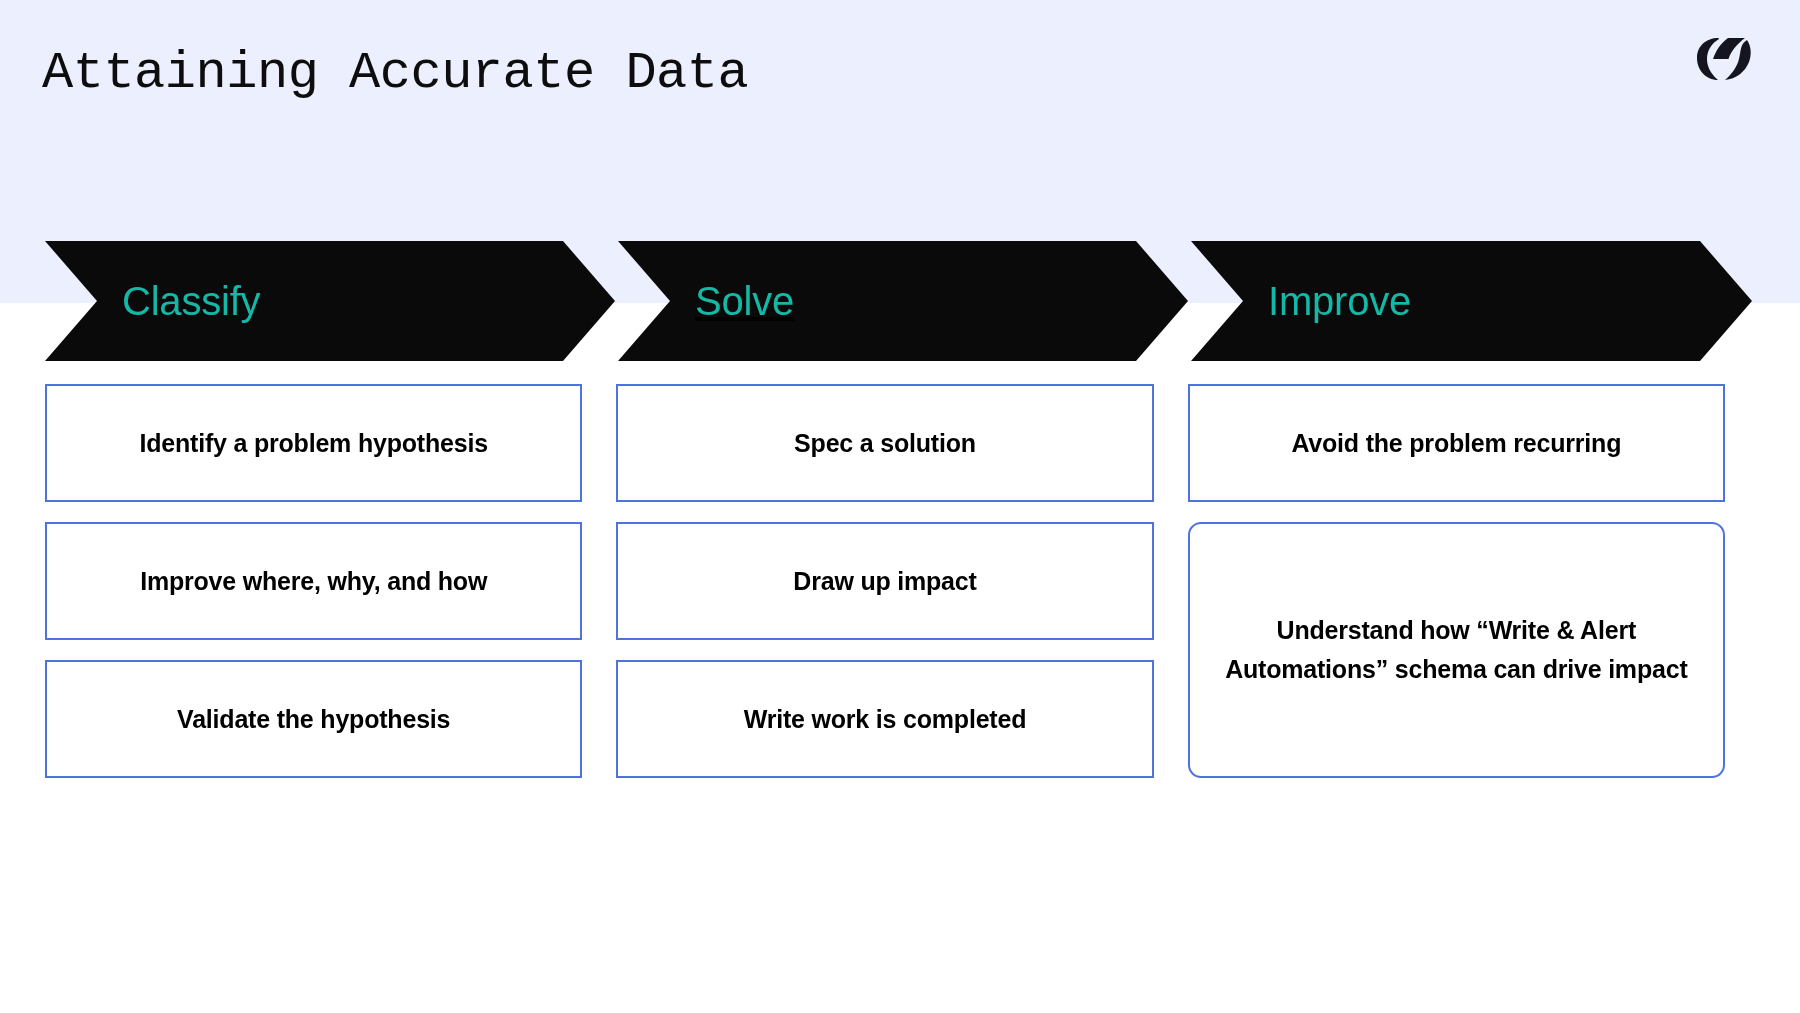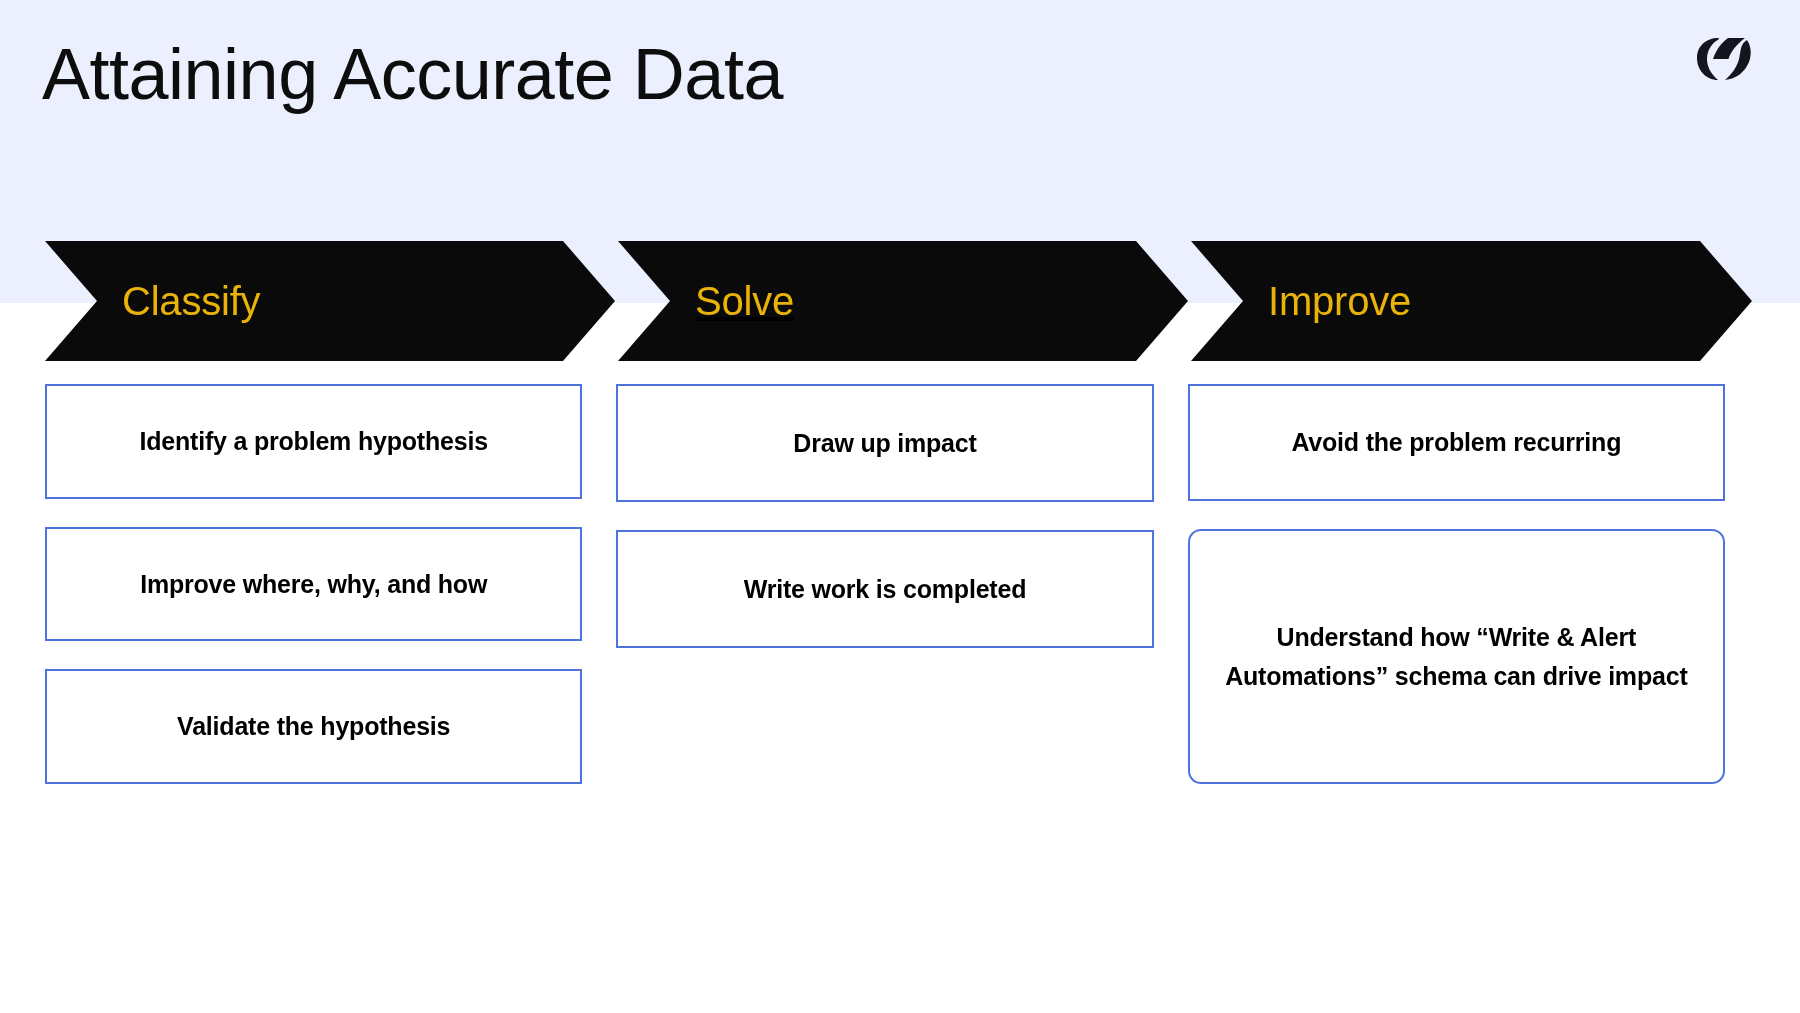--- a/index.html
+++ b/index.html
@@ -22,26 +22,27 @@
     top: 0;
     width: 1800px;
     height: 303px;
     background: #eceffd;
   }
 
   .slide-title {
     position: absolute;
     left: 42px;
     top: 28px;
-    font-size: 72px;
+    font-size: 52px;
     line-height: 92px;
     font-weight: 300;
     letter-spacing: -0.5px;
     color: #0d0d0d;
     white-space: nowrap;
+    font-family: Liberation Mono, monospace;
   }
 
   
   .brand-logo {
     position: absolute;
     right: 47px;
     top: 34px;
     width: 58px;
     height: 50px;
   }
@@ -63,21 +64,21 @@
     align-items: center;
     -webkit-clip-path: polygon(0 0, calc(100% - 52px) 0, 100% 50%, calc(100% - 52px) 100%, 0 100%, 52px 50%);
     clip-path: polygon(0 0, calc(100% - 52px) 0, 100% 50%, calc(100% - 52px) 100%, 0 100%, 52px 50%);
   }
   .stage-1 { left: 45px;   width: 570px; }
   .stage-2 { left: 618px;  width: 570px; text-decoration: underline; }
   .stage-3 { left: 1191px; width: 561px; }
 
   .stage-label {
     margin-left: 77px;
-    color: #eab308;
+    color: #14b8a6;
     font-size: 40px;
     line-height: 46px;
     font-weight: 300;
     letter-spacing: -0.2px;
     white-space: nowrap;
   }
 
   
   .columns {
     position: absolute;
@@ -85,21 +86,21 @@
     top: 384px;
     width: 1680px;
     height: 400px;
     display: flex;
     gap: 34px;
   }
   .column {
     flex: 1 1 0;
     display: flex;
     flex-direction: column;
-    gap: 28px;
+    gap: 20px;
   }
   .step-card {
     border: 2px solid #4f73dd;
     background: #ffffff;
     box-sizing: border-box;
     display: flex;
     align-items: center;
     justify-content: center;
     text-align: center;
     padding: 8px 22px;
@@ -141,20 +142,21 @@
 
 <div class="columns">
 
   <div class="column">
     <div class="step-card h1">Identify a problem hypothesis</div>
     <div class="step-card h1">Improve where, why, and how</div>
     <div class="step-card h1">Validate the hypothesis</div>
   </div>
 
   <div class="column">
+    <div class="step-card h1">Spec a solution</div>
     <div class="step-card h1">Draw up impact</div>
     <div class="step-card h1">Write work is completed</div>
   </div>
 
   <div class="column">
     <div class="step-card h1">Avoid the problem recurring</div>
     <div class="step-card h2">Understand how “Write &amp; Alert Automations” schema can drive impact</div>
   </div>
 
 </div>

